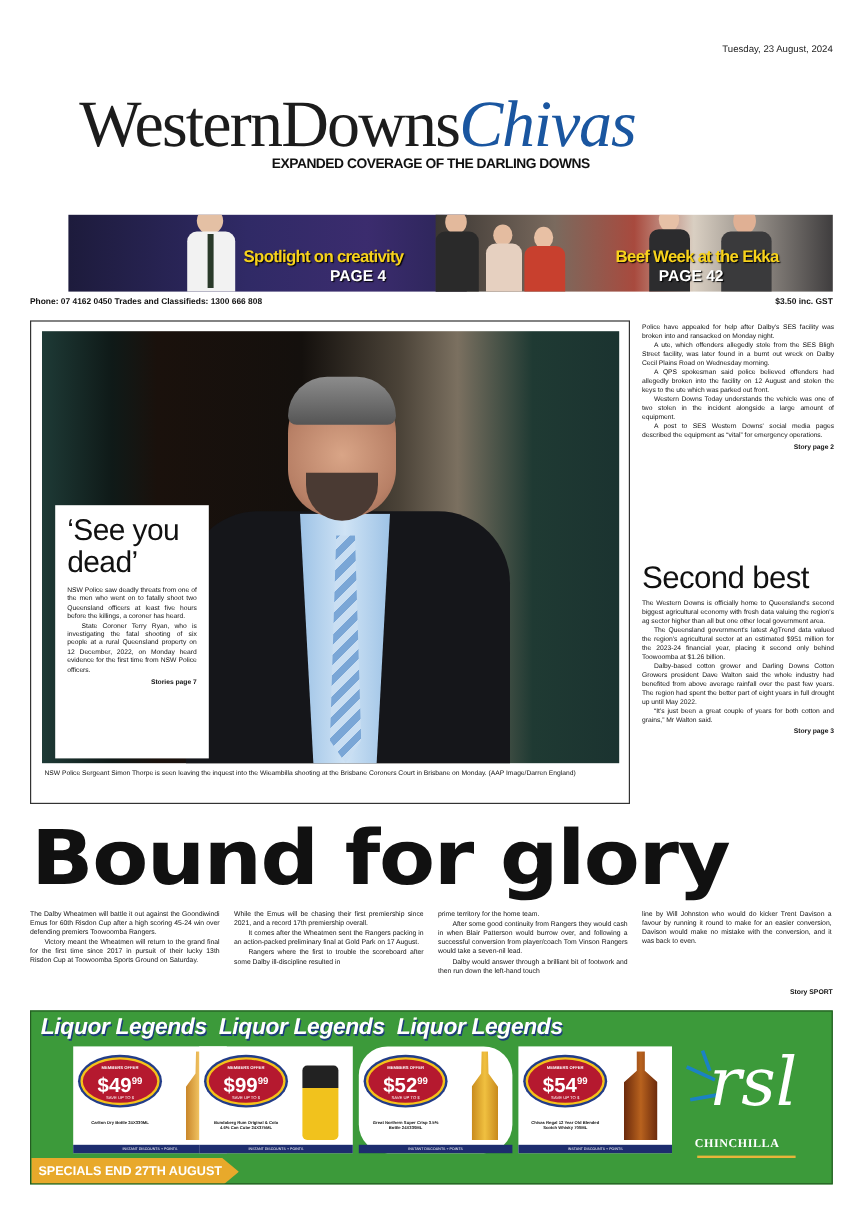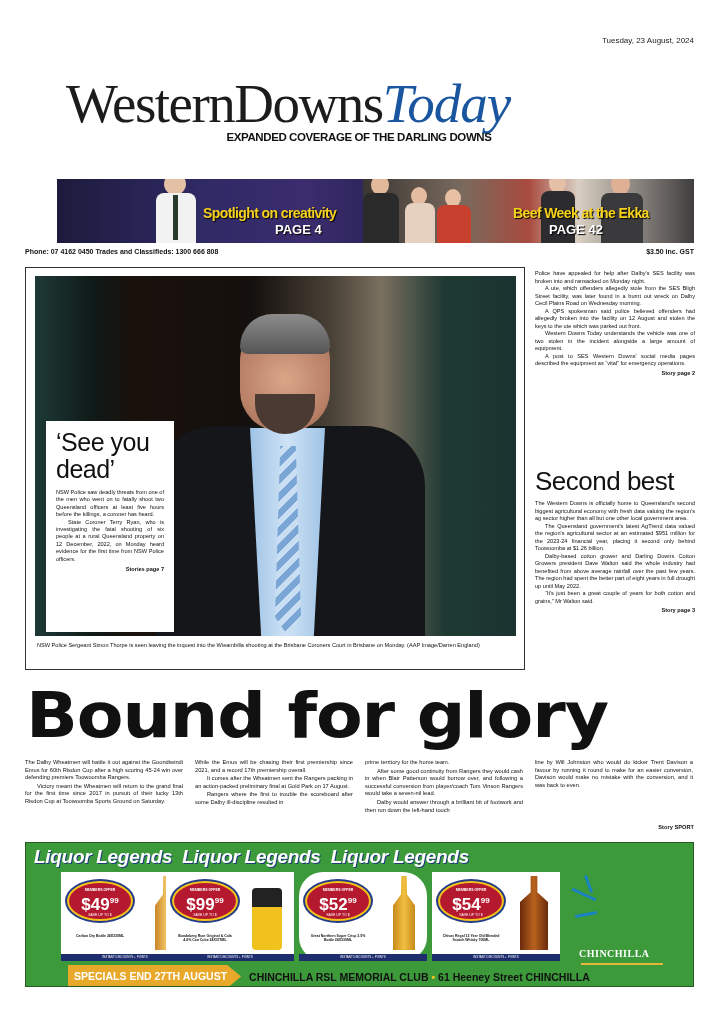--- a/index.html
+++ b/index.html
@@ -45,35 +45,35 @@
   .ad .brand { color: #fff; font-style: italic; font-weight: bold; font-size: 19px; text-shadow: 1px 1px 0 #1c3d7a; white-space: nowrap; letter-spacing: -0.3px; display: flex; align-items: center; gap: 2px; }
   .ad .card { position: absolute; top: 29px; width: 128px; height: 89px; background: #fff; }
   .ad .card .oval { position: absolute; left: 6px; top: 9px; width: 66px; height: 40px; border-radius: 50%; background: #b5192f; border: 2px solid #f5c21a; box-shadow: 0 0 0 2px #223c88; color: #fff; text-align: center; }
   .ad .card .oval .lbl { font-size: 3.5px; font-weight: bold; margin-top: 5px; }
   .ad .card .oval .amt { font-size: 17px; font-weight: bold; line-height: 17px; }
   .ad .card .oval .amt sup { font-size: 8px; }
   .ad .card .oval .save { font-size: 3.5px; }
   .ad .card .desc { position: absolute; left: 8px; top: 62px; width: 62px; font-size: 3.5px; font-weight: bold; text-align: center; }
   .ad .card .prod { position: absolute; top: 4px; right: 12px; width: 22px; height: 74px; }
   .ad .card .foot { position: absolute; left: 0; bottom: 0; width: 100%; height: 7px; background: #1d2d6e; color: #fff; font-size: 3px; text-align: center; line-height: 7px; }
-  .ad .strip { position: absolute; left: 0; top: 122px; width: 100%; height: 23px; display: flex; align-items: center; padding-left: 42px; }
+  .ad .strip { position: absolute; left: 0; top: 122px; width: 100%; height: 23px; display: flex; align-items: flex-end; }
   .ad .strip .specials { background: #e8a92b; color: #fff; font-weight: bold; font-size: 10.5px; height: 23px; line-height: 23px; padding: 0 14px 0 6px; clip-path: polygon(0 0,92% 0,100% 50%,92% 100%,0 100%); white-space: nowrap; }
   .ad .strip .club { color: #111; font-weight: bold; font-size: 10.5px; padding-left: 8px; white-space: nowrap; }
   .ad .strip .club .dot { color: #f5c21a; }
   .ad .rsl { position: absolute; left: 545px; top: 20px; width: 115px; height: 115px; }
   .ad .rsl .script { position: absolute; left: 20px; top: 5px; font-family: "DejaVu Serif", serif; font-style: italic; color: #fff; font-size: 56px; line-height: 70px; }
   .ad .rsl .town { position: absolute; left: 8px; top: 85px; color: #fff; font-family: "Liberation Serif", serif; font-weight: bold; font-size: 10px; letter-spacing: 0.5px; }
   .ad .rsl .underline { position: absolute; left: 10px; top: 100px; width: 82px; height: 2px; background: #e7b53a; }
 </style>
 </head>
 <body>
 
 <div class="abs date">Tuesday, 23 August, 2024</div>
 
-<div class="abs masthead"><span>WesternDowns</span><span class="today">Today</span></div>
+<div class="abs masthead"><span>WesternDowns</span><span class="today">Chivas</span></div>
 <div class="abs tagline">EXPANDED COVERAGE OF THE DARLING DOWNS</div>
 
 <div class="abs banner left">
   <div class="fig" style="left:95px;top:-6px;width:48px;height:72px;">
     <div style="position:absolute;left:12px;top:0;width:22px;height:22px;border-radius:50%;background:#e4c0a4;"></div>
     <div style="position:absolute;left:4px;top:20px;width:40px;height:52px;background:#f2f2f2;border-radius:8px 8px 0 0;"></div>
     <div style="position:absolute;left:21px;top:22px;width:5px;height:45px;background:#2a3a2a;"></div>
   </div>
   <div class="title" style="left:146px;top:26px;">Spotlight on creativity</div>
   <div class="page" style="left:218px;top:43px;">PAGE 4</div>
@@ -211,23 +211,23 @@
       <div class="amt">$<span>54</span><sup>99</sup></div>
       <div class="save">SAVE UP TO $</div>
     </div>
     <div class="desc">Chivas Regal 12 Year Old Blended Scotch Whisky 700ML</div>
     <div class="prod" style="width:28px;background:linear-gradient(90deg,#6b2a0c,#b8621e,#6b2a0c);clip-path:polygon(38% 0,62% 0,62% 22%,100% 35%,100% 100%,0 100%,0 35%,38% 22%);"></div>
     <div class="foot">INSTANT DISCOUNTS + POINTS</div>
   </div>
 
   <div class="strip">
     <div class="specials">SPECIALS END 27TH AUGUST</div>
-    <div class="club"><span>CHINCHILLA RSL MEMORIAL CLUB</span><span class="dot"> • </span><span>61 Heeney Street CHINCHILLA</span></div>
   </div>
 
   <div class="rsl">
     <div style="position:absolute;left:0;top:30px;width:26px;height:3px;background:#1b82c4;transform:rotate(25deg);"></div>
     <div style="position:absolute;left:4px;top:50px;width:22px;height:3px;background:#1b82c4;transform:rotate(-10deg);"></div>
     <div style="position:absolute;left:16px;top:12px;width:3px;height:18px;background:#1b82c4;transform:rotate(-20deg);"></div>
+    <div class="script">rsl</div>
     <div class="town">CHINCHILLA</div>
     <div class="underline"></div>
   </div>
 </div>
 
 </body></html>

